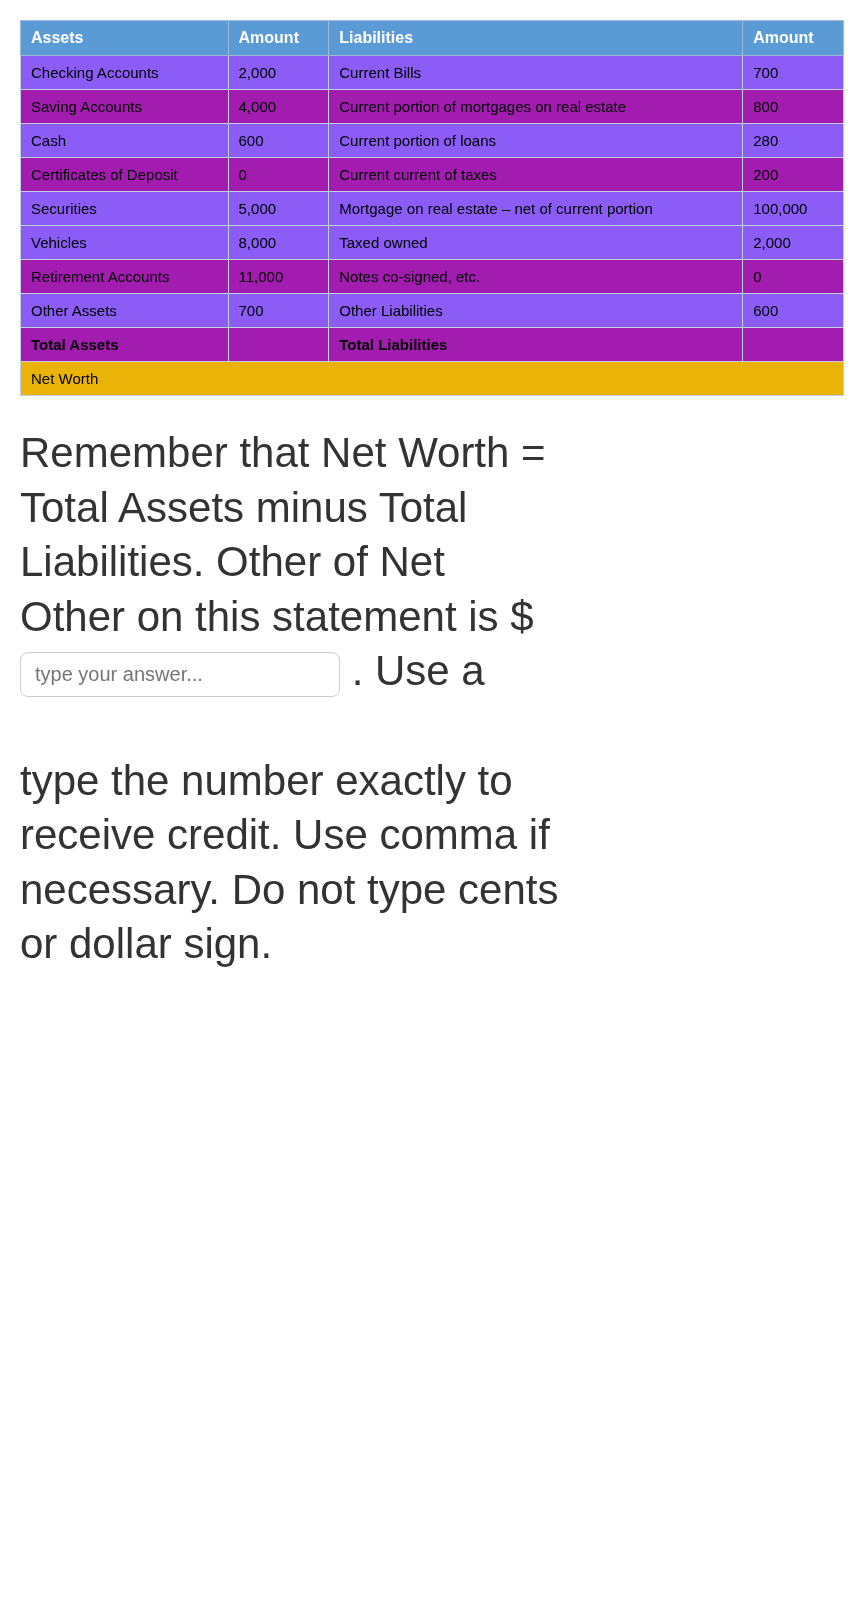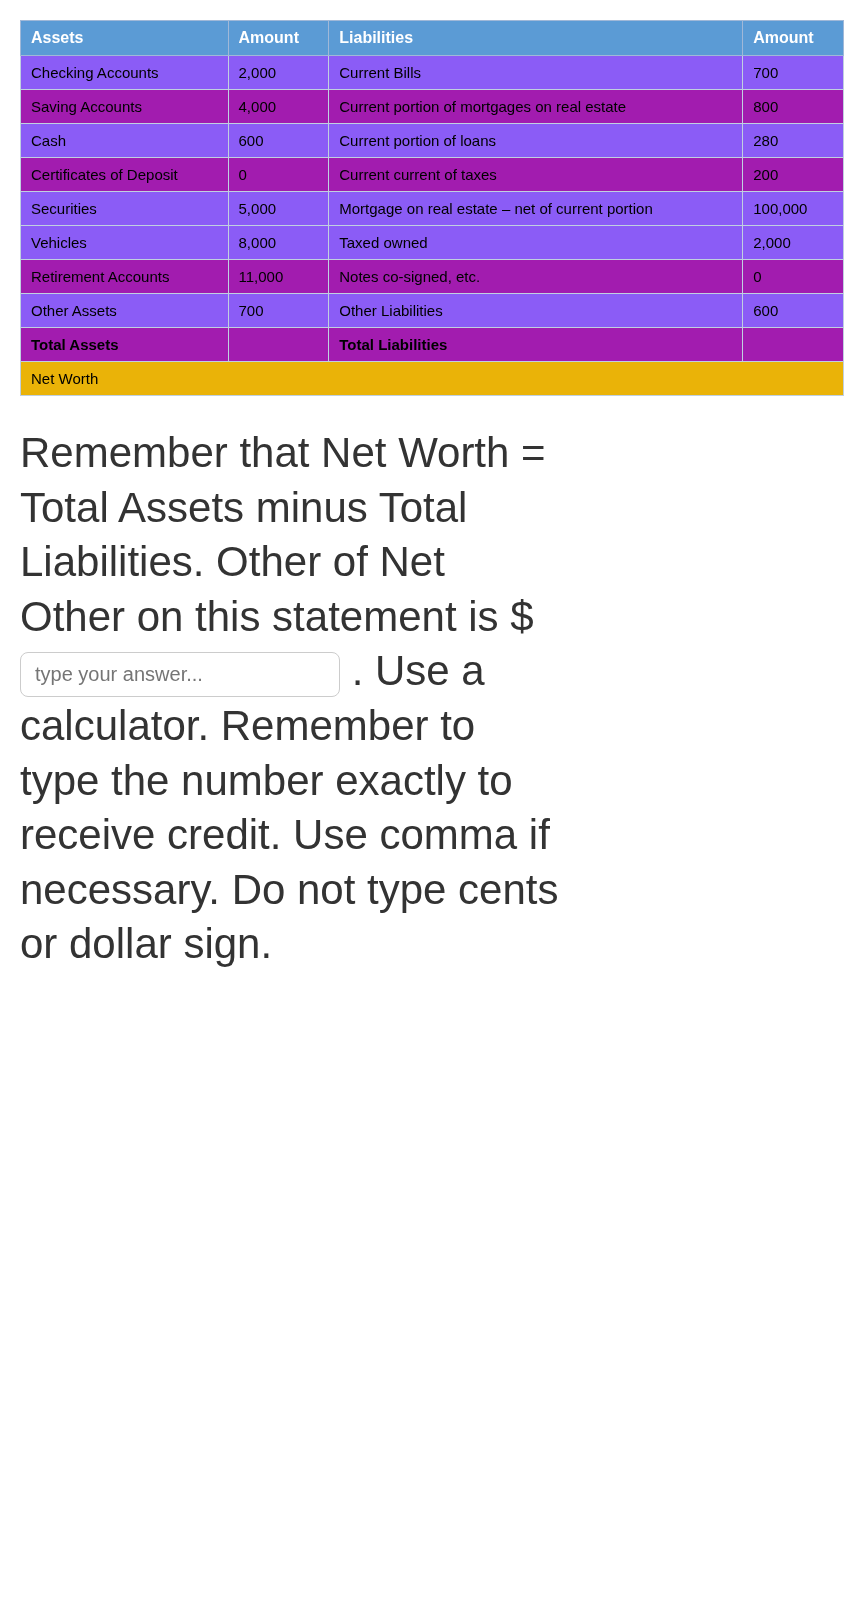--- a/index.html
+++ b/index.html
@@ -143,18 +143,18 @@
     </tbody>
 </table>
 
 <div class="instruction-block">
   <span>Remember that Net Worth =</span><br>
   <span>Total Assets minus Total</span><br>
   <span>Liabilities. Other of Net</span><br>
   <span>Other on this statement is $</span>
   <input class="answer-input" type="text" placeholder="type your answer..." style="">
   <span>. Use a</span><br>
-  <span>calculator. Remember to</span><br>
+  <br>
   <span>type the number exactly to</span><br>
   <span>receive credit. Use comma if</span><br>
   <span>necessary. Do not type cents</span><br>
   <span>or dollar sign.</span>
 </div>
 
 </body></html>

